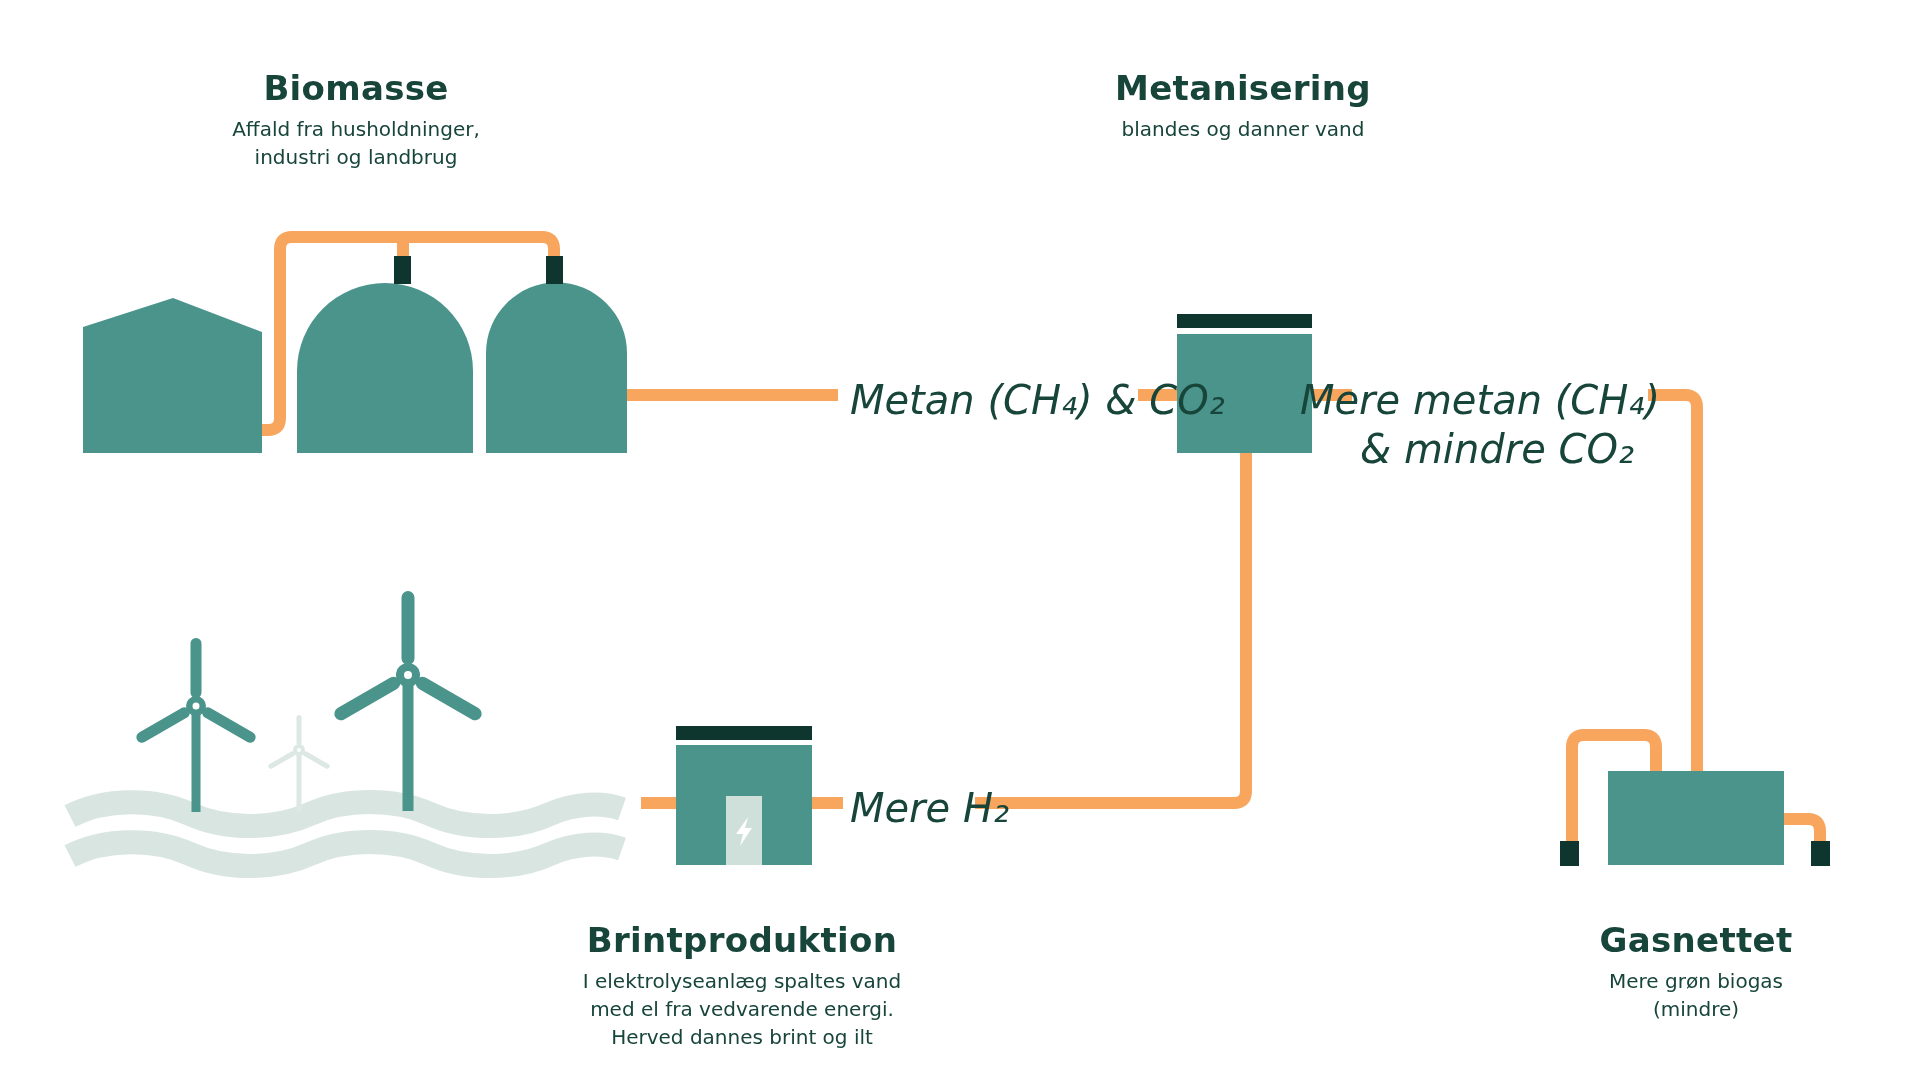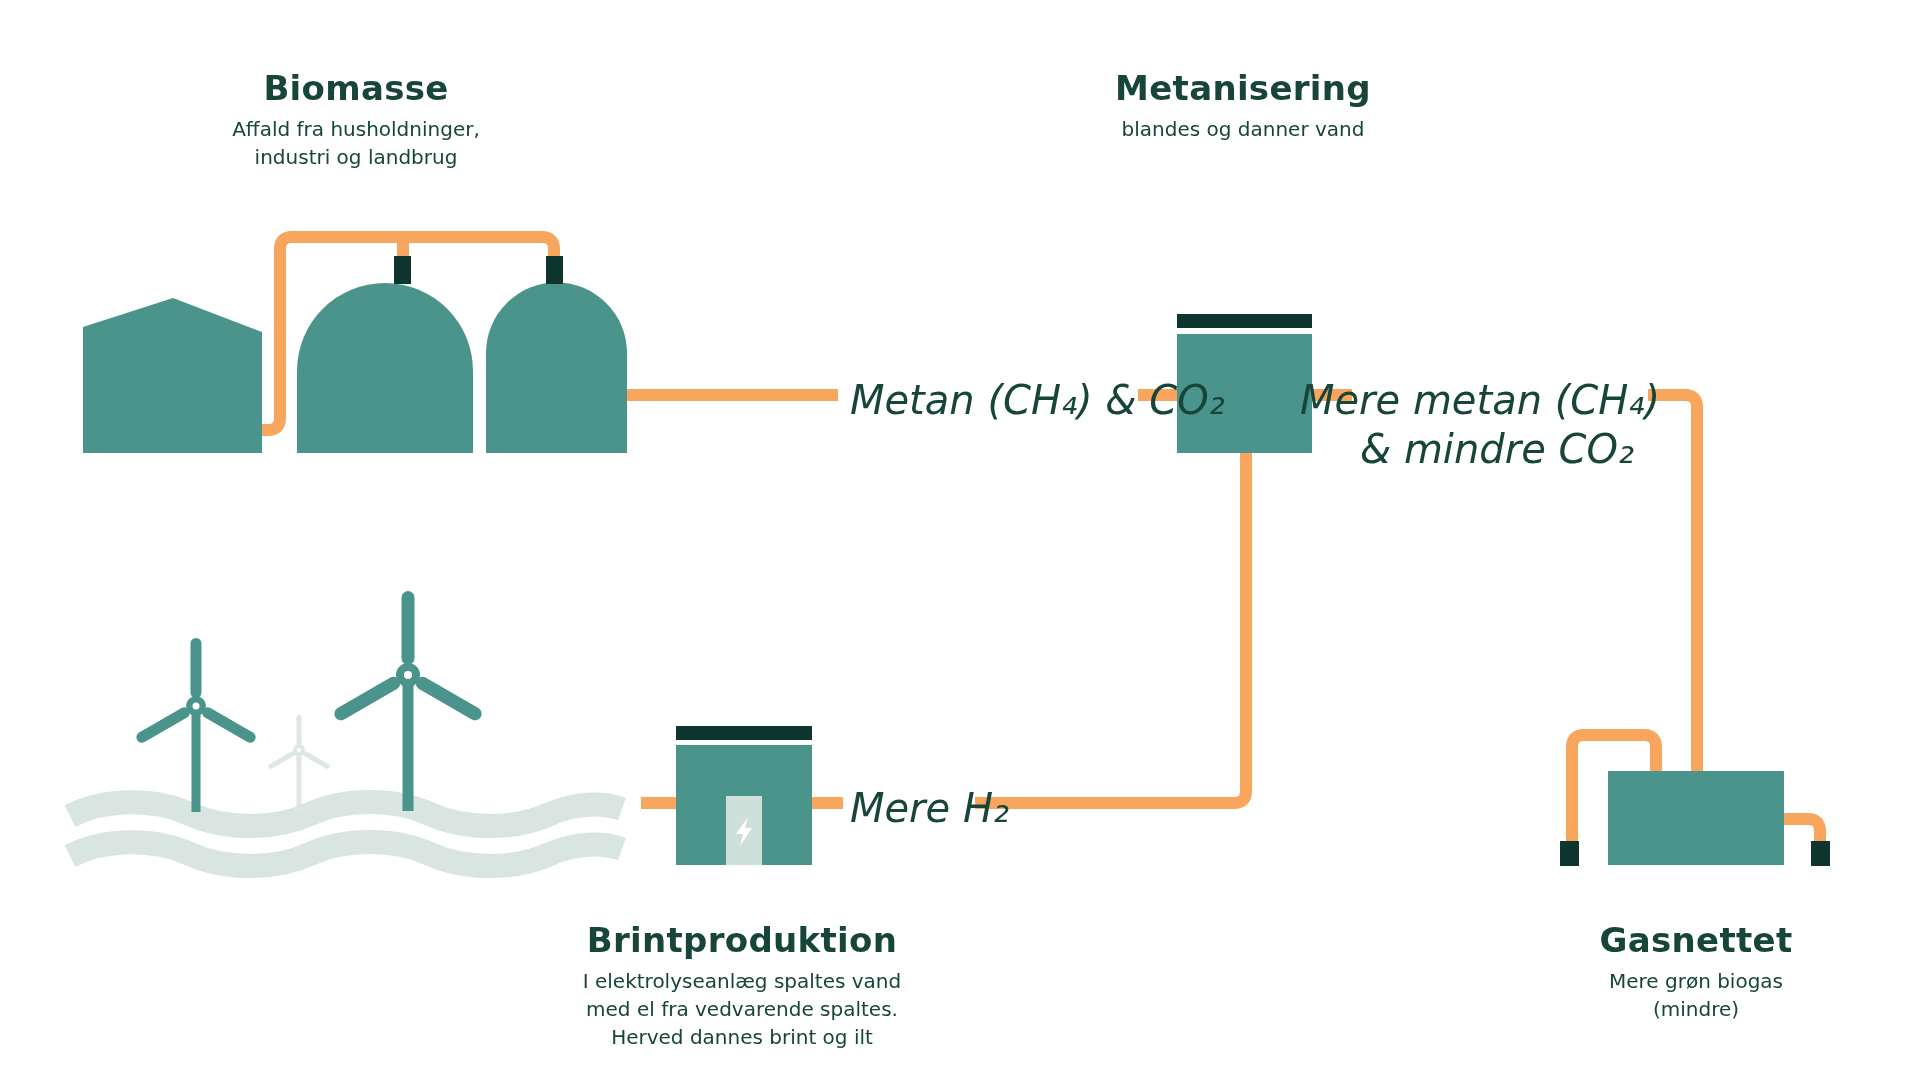--- a/index.html
+++ b/index.html
@@ -128,21 +128,21 @@
     <div class="title">Metanisering</div>
     <div class="sub">
       <div>blandes og danner vand</div>
     </div>
   </div>
 
   <div class="block" style="left:522px; top:892px; width:440px;">
     <div class="title">Brintproduktion</div>
     <div class="sub">
       <div>I elektrolyseanlæg spaltes vand</div>
-      <div>med el fra vedvarende spaltes.</div>
+      <div>med el fra vedvarende energi.</div>
       <div>Herved dannes brint og ilt</div>
     </div>
   </div>
 
   <div class="block" style="left:1476px; top:892px; width:440px;">
     <div class="title">Gasnettet</div>
     <div class="sub">
       <div>Mere grøn biogas</div>
       <div>(mindre)</div>
     </div>

